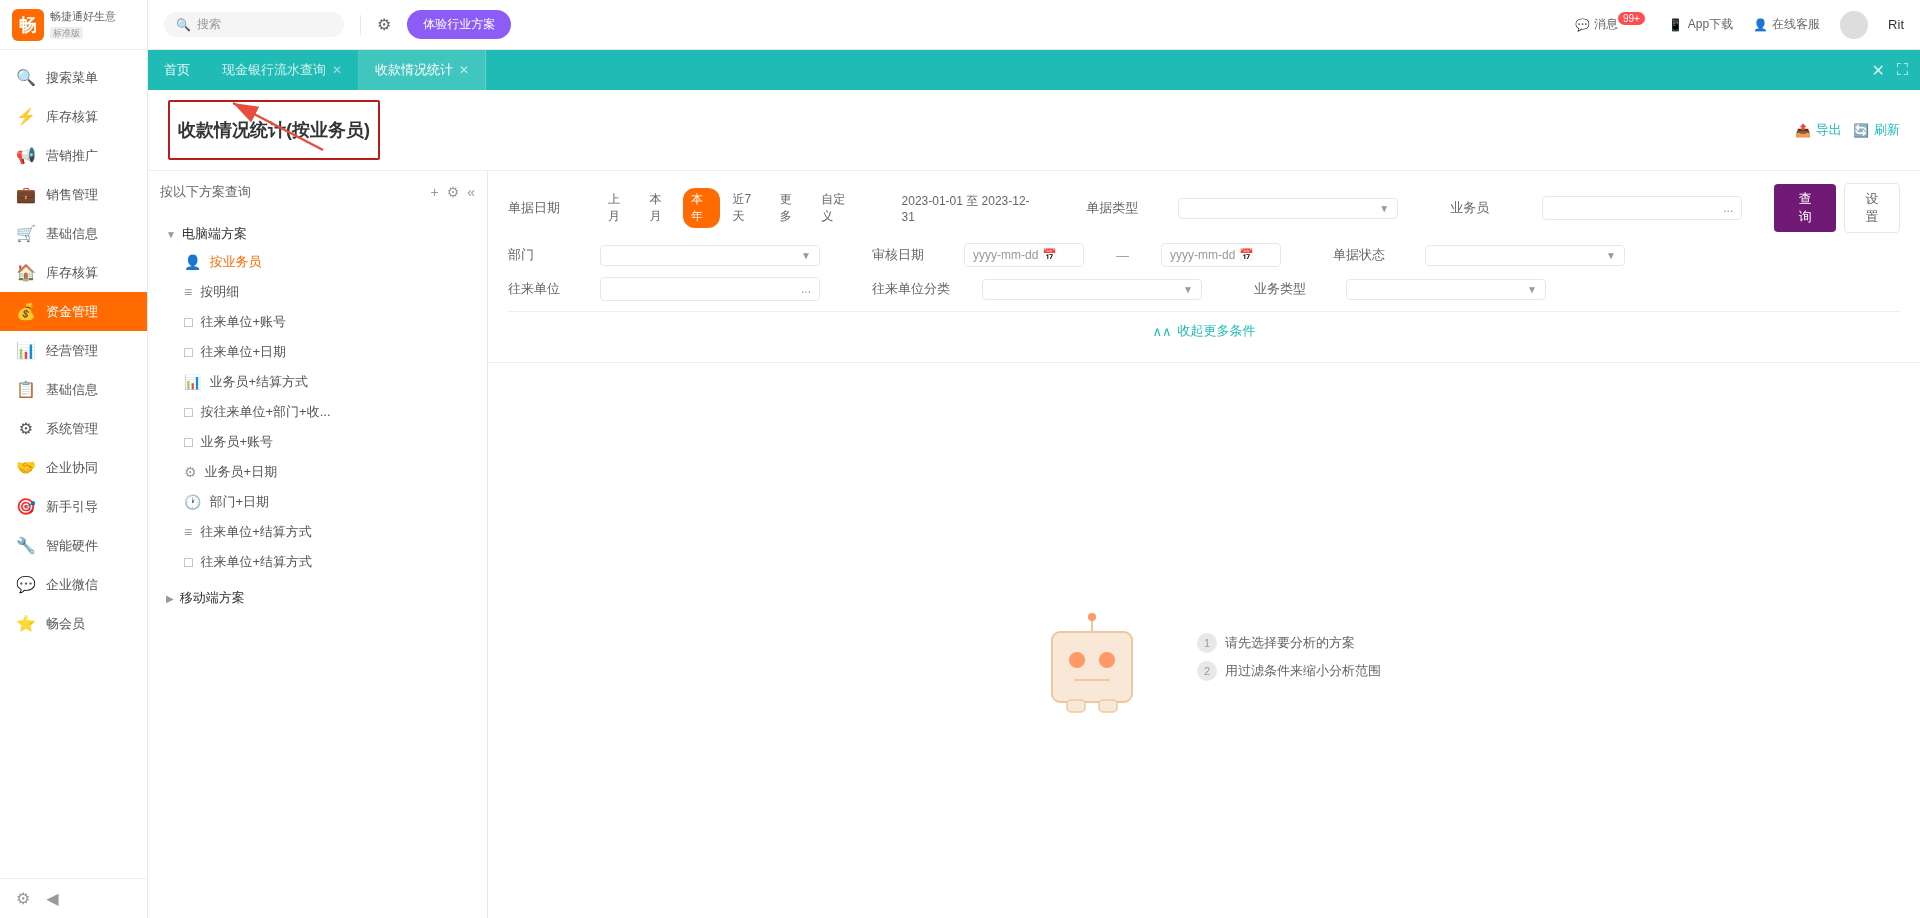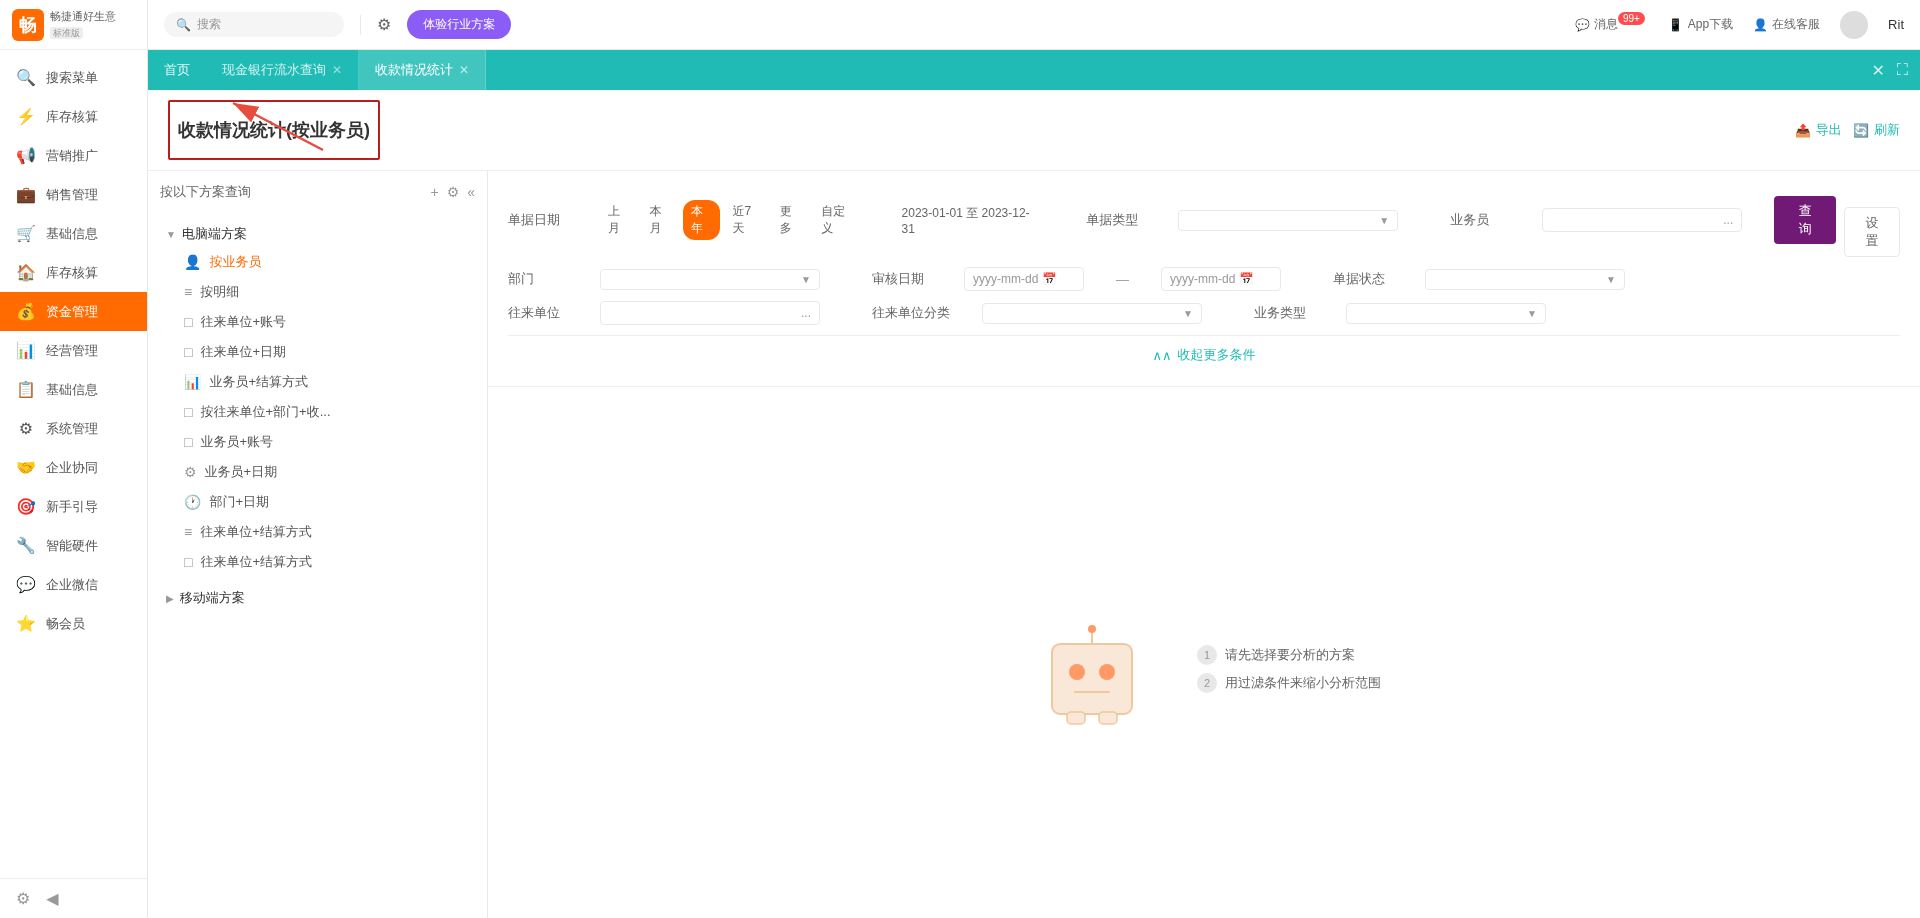--- a/index.html
+++ b/index.html
@@ -159,21 +159,21 @@
     .filter-arrow { color: #999; font-size: 10px; }
     .filter-buttons {
       display: flex; gap: 8px; align-items: center; margin-left: auto;
     }
     .query-btn {
       background: #701a75; color: #fff; border: none; border-radius: 4px;
       padding: 6px 20px; cursor: pointer; font-size: 13px;
     }
     .settings-btn {
       background: #fff; color: #666; border: 1px solid #e8e8e8; border-radius: 4px;
-      padding: 6px 16px; cursor: pointer; font-size: 13px; margin-top: 24px;
+      padding: 6px 16px; cursor: pointer; font-size: 13px;
     }
     .date-input { 
       border: 1px solid #e8e8e8; border-radius: 4px; padding: 4px 8px;
       color: #999; font-size: 12px; width: 120px; display: flex; align-items: center; gap: 4px;
     }
     .date-dash { color: #999; }
     .collapse-bar {
       display: flex; align-items: center; justify-content: center;
       padding: 10px; color: #1fbbb4; cursor: pointer; font-size: 13px;
       border-top: 1px solid #eee; background: #fff; gap: 6px;

